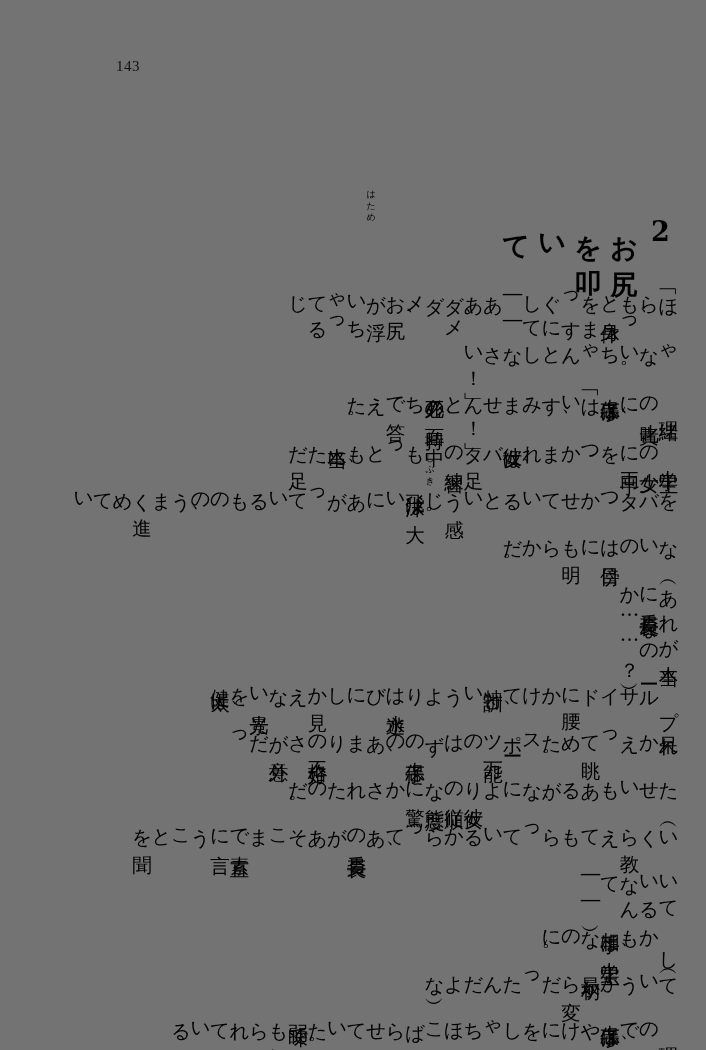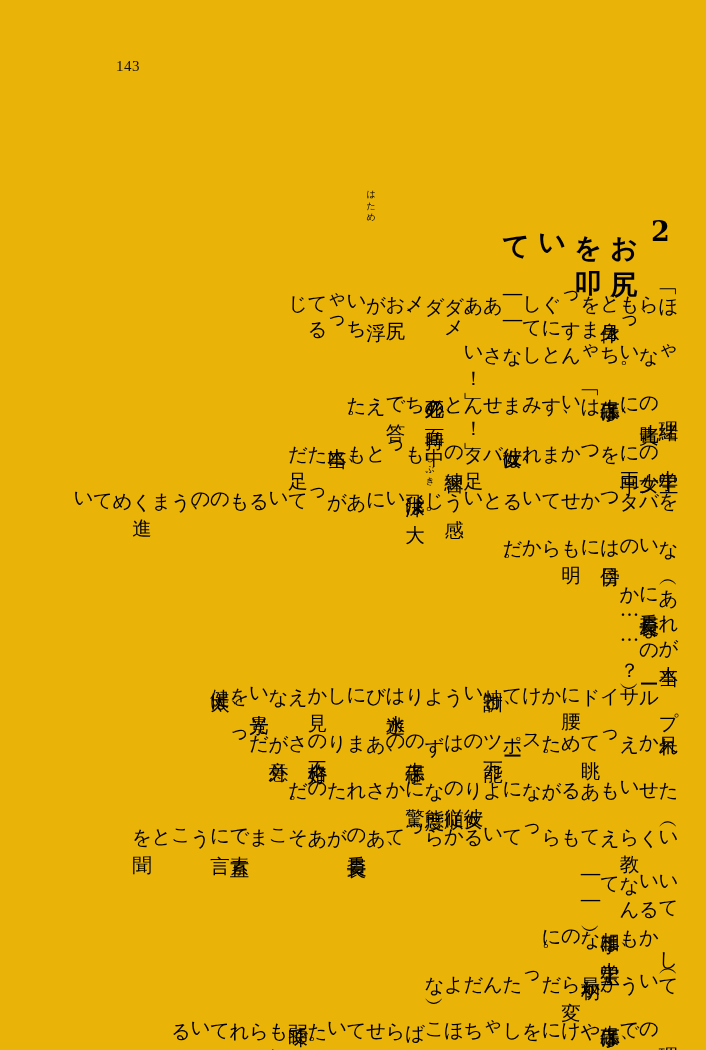--- a/index.html
+++ b/index.html
@@ -11,21 +11,21 @@
     width: 706px;
     height: 1050px;
     position: relative;
     overflow: hidden;
     font-family: "Liberation Serif", "DejaVu Serif", serif;
     color: #000000;
   }
   .page {
     position: absolute;
     inset: 0;
-    background: #eab308;
+    background: #737373;
   }
   .page-number {
     position: absolute;
     top: 58px;
     left: 116px;
     font-size: 15px;
     letter-spacing: 0.5px;
     font-family: "Liberation Serif", "DejaVu Serif", serif;
     color: #111;
   }

